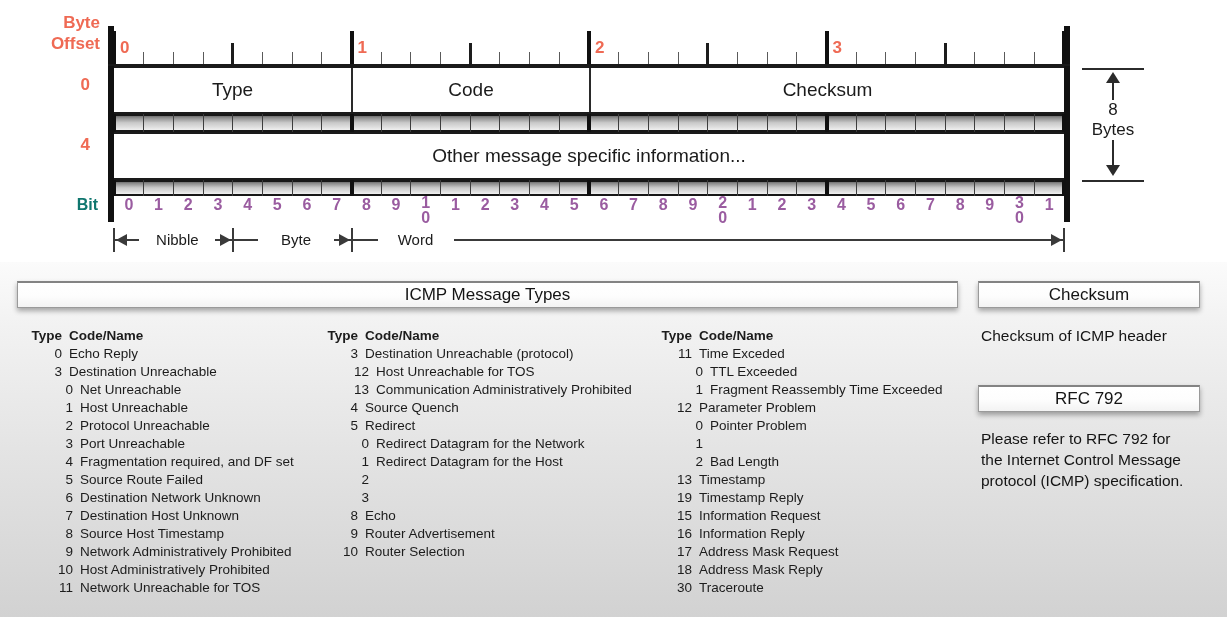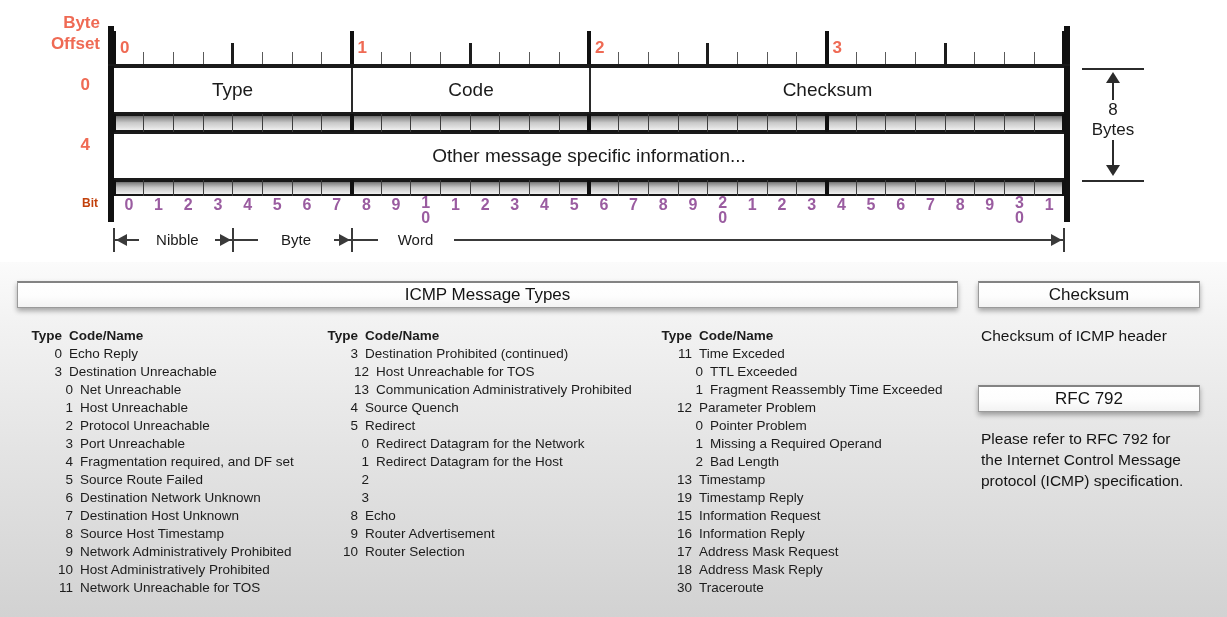--- a/index.html
+++ b/index.html
@@ -20,21 +20,21 @@
   #header-diagram{position:absolute;left:0;top:0;width:1227px;height:262px;background:#fff;}
 
   .axis-label{
     position:absolute;color:#ef6a54;font-size:17px;font-weight:bold;
     text-align:right;line-height:21px;
   }
   .rowlabel{
     position:absolute;color:#ef6a54;font-size:17px;font-weight:bold;text-align:right;
   }
   .bit-word{
-    position:absolute;color:#c2410c;font-size:12px;font-weight:bold;
+    position:absolute;color:#0f766e;font-size:16px;font-weight:bold;
   }
 
   
   .rail{position:absolute;background:#111;width:6px;}
 
   
   .datarow{
     position:absolute;background:#fff;border-top:2px solid #1a1a1a;border-bottom:2px solid #1a1a1a;
     box-sizing:border-box;
   }
@@ -376,21 +376,21 @@
       <span class="c-name ind">Network Unreachable for TOS</span>
     </div>
   </div>
 <div class="tbl" id="col-1" style="left:318px;top:327px;width:340px;">
     <div class="r hdr">
       <span class="c-type">Type</span>
       <span class="c-name">Code/Name</span>
     </div>
     <div class="r">
       <span class="c-type">3</span>
-      <span class="c-name">Destination Prohibited (continued)</span>
+      <span class="c-name">Destination Unreachable (protocol)</span>
     </div>
     <div class="r">
       <span class="c-type" style="left: 11px;">12</span>
       <span class="c-name ind">Host Unreachable for TOS</span>
     </div>
     <div class="r">
       <span class="c-type" style="left: 11px;">13</span>
       <span class="c-name ind">Communication Administratively Prohibited</span>
     </div>
     <div class="r">
@@ -448,21 +448,20 @@
     <div class="r">
       <span class="c-type">12</span>
       <span class="c-name">Parameter Problem</span>
     </div>
     <div class="r">
       <span class="c-type" style="left: 11px;">0</span>
       <span class="c-name ind">Pointer Problem</span>
     </div>
     <div class="r">
       <span class="c-type" style="left: 11px;">1</span>
-      <span class="c-name ind">Missing a Required Operand</span>
     </div>
     <div class="r">
       <span class="c-type" style="left: 11px;">2</span>
       <span class="c-name ind">Bad Length</span>
     </div>
     <div class="r">
       <span class="c-type">13</span>
       <span class="c-name">Timestamp</span>
     </div>
     <div class="r">

